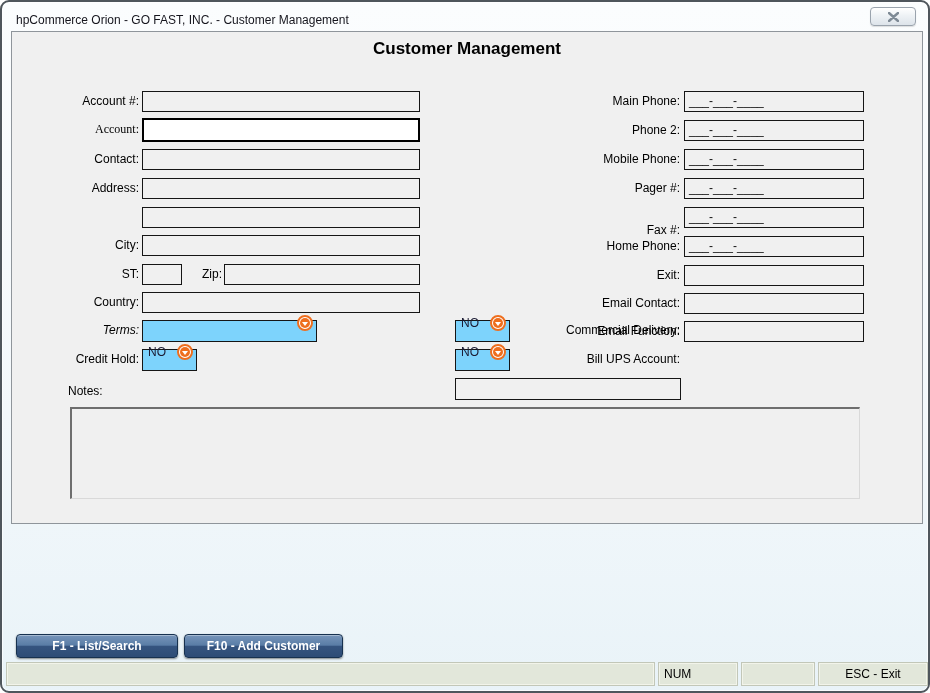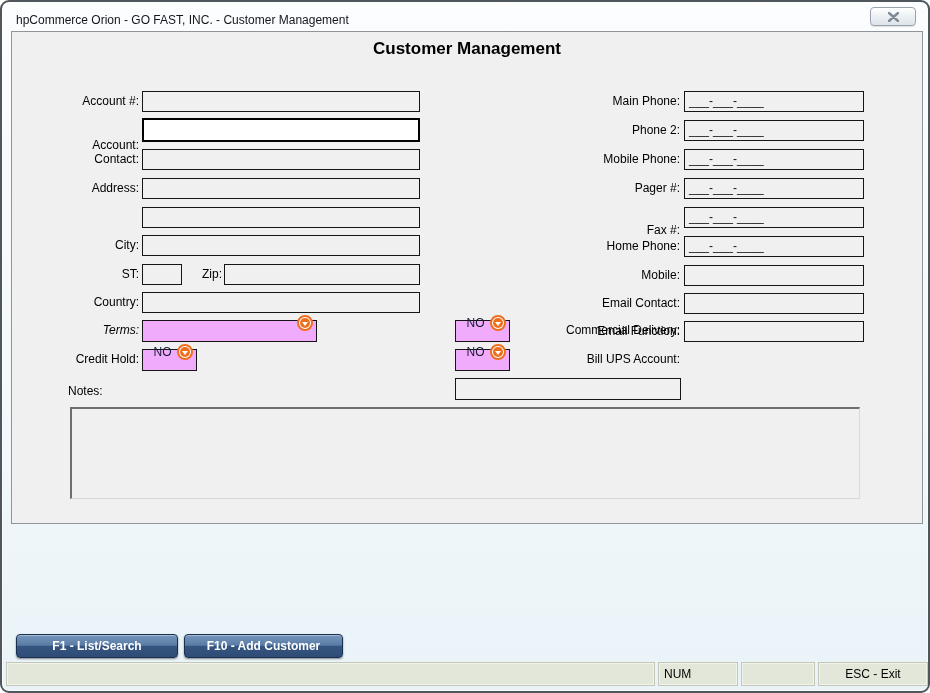--- a/index.html
+++ b/index.html
@@ -44,23 +44,23 @@
   .field {
     position:absolute; height:21px; background:#f0f0f0;
     border:1px solid #151515; font-size:12px; color:#111;
     line-height:19px; padding:0 4px; overflow:hidden;
   }
   .field.focused { border:2px solid #000; height:24px; line-height:20px; background:#fff; }
   .mask { letter-spacing:0px; color:#111; }
 
   
   .dropdown {
-    position:absolute; height:22px; background:#f0abfc;
+    position:absolute; height:22px; background:#7dd3fc;
     border:1px solid #151515; display:flex; align-items:center;
-    font-size:12px; color:#1b1b33; padding:0 3px 16px 5px;text-align:center;
+    font-size:12px; color:#1b1b33; padding:0 3px 16px 5px;
   }
   .dropdown .val { flex:1 1 auto; }
   .dd-btn {
     flex:0 0 auto; width:16px; height:16px; border-radius:50%;
     border:2px solid #ee6e1e; background:#fff;
     display:flex; align-items:center; justify-content:center;
   }
   .dd-inner {
     width:10px; height:10px; border-radius:50%; background:#ee6e1e;
     display:flex; align-items:center; justify-content:center;
@@ -116,21 +116,21 @@
       <svg class="close-x" viewBox="0 0 11 10">
         <path d="M1 1 L10 9 M10 1 L1 9" stroke="#7e8a95" stroke-width="2.4" stroke-linecap="round" fill="none"></path>
       </svg>
     </div>
 
     <div class="panel">
 
       <div class="heading">Customer Management</div>
 
       <div class="lbl lbl-left" style="top:59px;">Account #:</div>
-      <div class="lbl lbl-left" style="top:103px;">Account:</div>
+      <div class="lbl lbl-left" style="top:87px;font-family:Liberation Serif, serif;">Account:</div>
       <div class="lbl lbl-left" style="top:117px;">Contact:</div>
       <div class="lbl lbl-left" style="top:146px;">Address:</div>
       <div class="lbl lbl-left" style="top:203px;">City:</div>
       <div class="lbl lbl-left" style="top:232px;">ST:</div>
       <div class="lbl" style="top:232px; left:153px; width:57px;">Zip:</div>
       <div class="lbl lbl-left" style="top:260px;">Country:</div>
       <div class="lbl lbl-left" style="top:288px;font-style:italic;">Terms:</div>
       <div class="lbl lbl-left" style="top:317px;">Credit Hold:</div>
       <div class="lbl" style="top:349px; left:56px; width:60px; text-align:left;">Notes:</div>
 
@@ -187,21 +187,21 @@
       <div class="field" style="top:346px; left:443px; width:226px; height:22px;"></div>
 
       <div class="notes-box"></div>
 
       <div class="lbl lbl-right" style="top:59px;">Main Phone:</div>
       <div class="lbl lbl-right" style="top:88px;">Phone 2:</div>
       <div class="lbl lbl-right" style="top:117px;">Mobile Phone:</div>
       <div class="lbl lbl-right" style="top:146px;">Pager #:</div>
       <div class="lbl lbl-right" style="top:188px;">Fax #:</div>
       <div class="lbl lbl-right" style="top:204px;">Home Phone:</div>
-      <div class="lbl lbl-right" style="top:233px;">Mobile:</div>
+      <div class="lbl lbl-right" style="top:233px;">Exit:</div>
       <div class="lbl lbl-right" style="top:261px;">Email Contact:</div>
       <div class="lbl lbl-right" style="top:289px;">Email Function:</div>
 
       <div class="field" style="top:59px; left:672px; width:180px;"><span class="mask">___-___-____</span></div>
       <div class="field" style="top:88px; left:672px; width:180px;"><span class="mask">___-___-____</span></div>
       <div class="field" style="top:117px; left:672px; width:180px;"><span class="mask">___-___-____</span></div>
       <div class="field" style="top:146px; left:672px; width:180px;"><span class="mask">___-___-____</span></div>
       <div class="field" style="top:175px; left:672px; width:180px;"><span class="mask">___-___-____</span></div>
       <div class="field" style="top:204px; left:672px; width:180px;"><span class="mask">___-___-____</span></div>
       <div class="field" style="top:233px; left:672px; width:180px;"></div>

